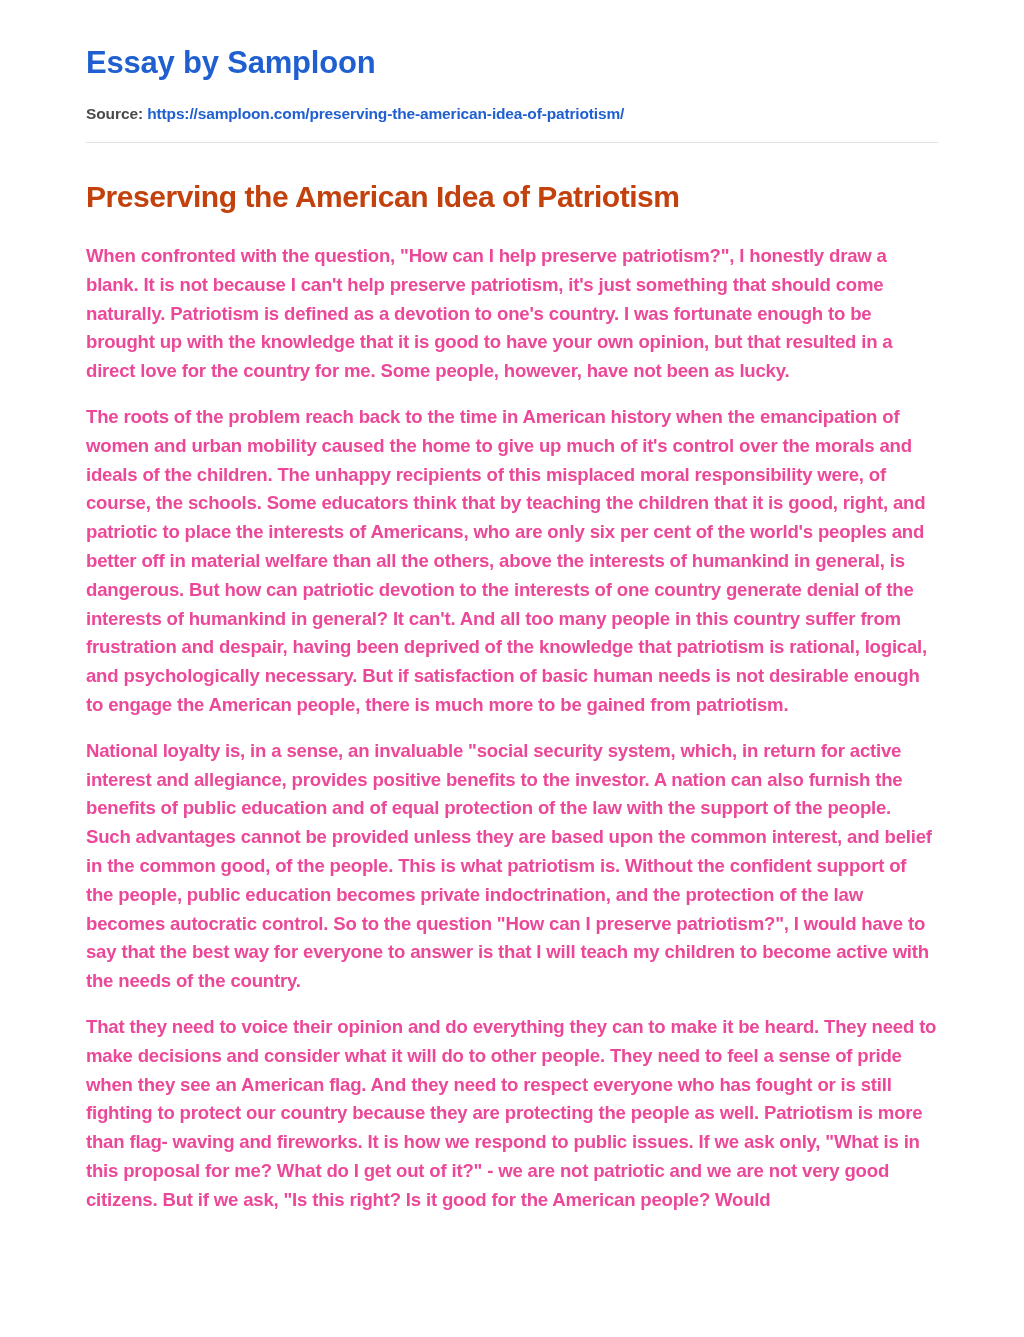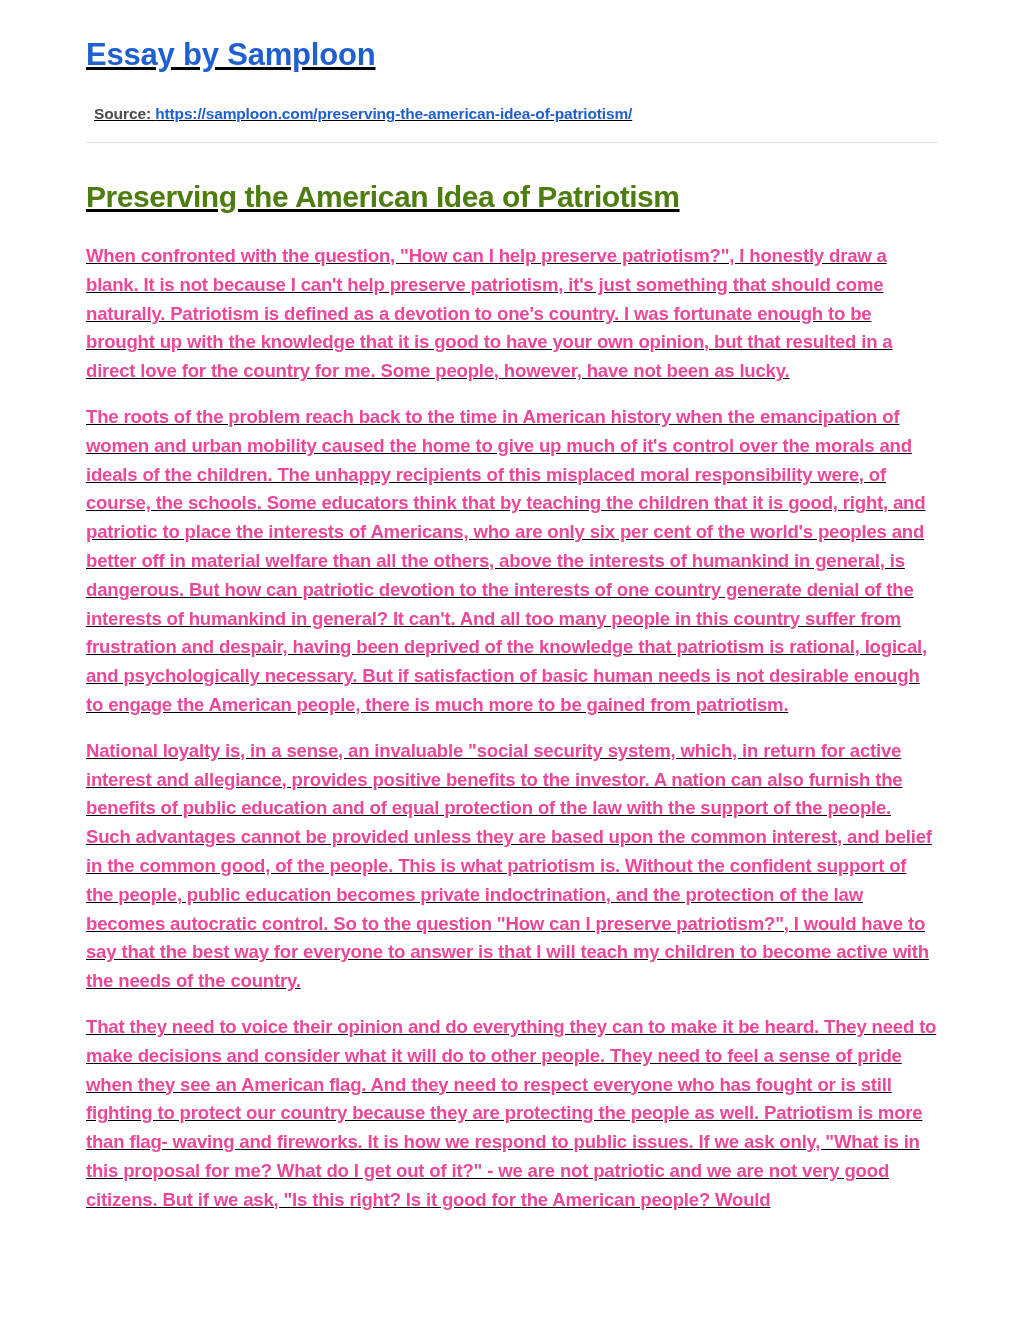--- a/index.html
+++ b/index.html
@@ -15,38 +15,37 @@
     overflow: hidden;
     font-family: "Liberation Sans", sans-serif;
     color: #000000;
   }
 
   .page {
     width: 1024px;
     height: 1125px;
     position: relative;
     box-sizing: border-box;
-    padding: 0 86px;
+    padding: 8px 86px;
     background: #ffffff;
-    text-decoration: underline;
   }
 
   .site-title {
     margin: 0;
     padding-top: 36px;
     font-size: 31px;
     line-height: 38px;
     font-weight: 700;
     letter-spacing: -0.2px;
     color: #1f5fd0;
     font-family: "Liberation Sans", sans-serif;
   }
 
   .source-line {
-    margin: 8px;
+    margin: 0;
     padding-top: 22px;
     font-size: 15.5px;
     line-height: 20px;
     font-weight: 700;
     color: #4a4a4a;
     letter-spacing: -0.1px;
     white-space: nowrap;
   }
 
   .source-label {
@@ -69,21 +68,21 @@
     border: 0;
   }
 
   .doc-title {
     margin: 0;
     padding-top: 27px;
     font-size: 30px;
     line-height: 38px;
     font-weight: 700;
     letter-spacing: -0.45px;
-    color: #4d7c0f;
+    color: #c2410c;
   }
 
   .body-copy {
     padding-top: 26px;
   }
 
   .body-copy p {
     margin: 0 0 17px 0;
     font-size: 18.6px;
     line-height: 28.8px;

